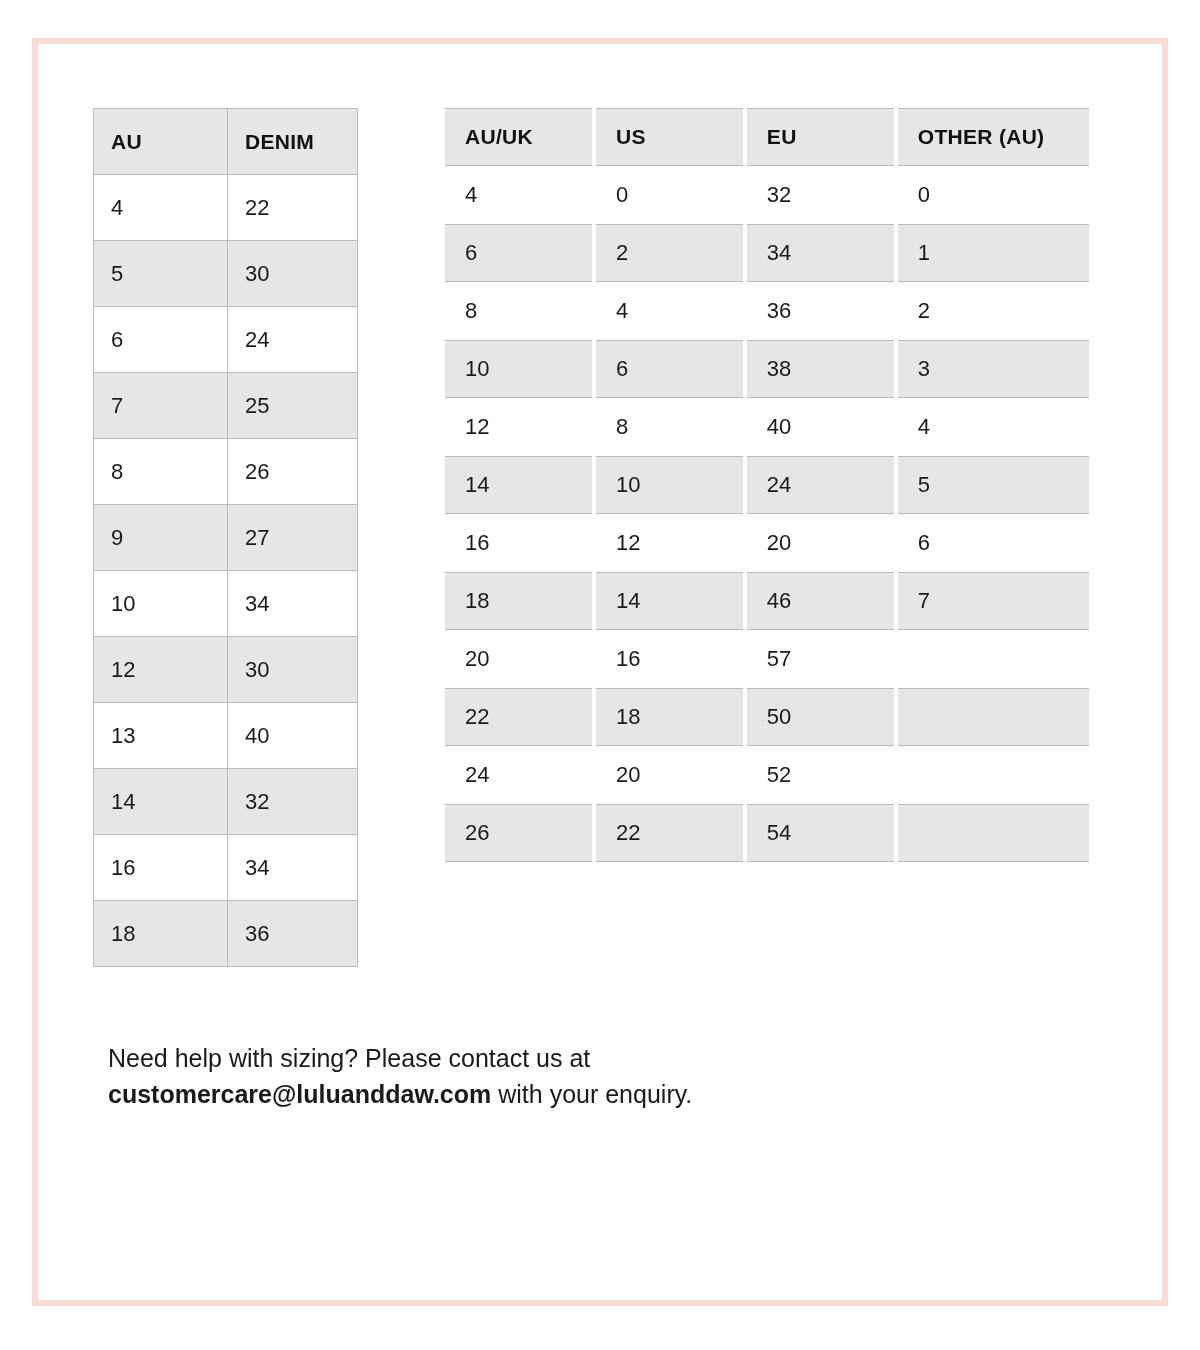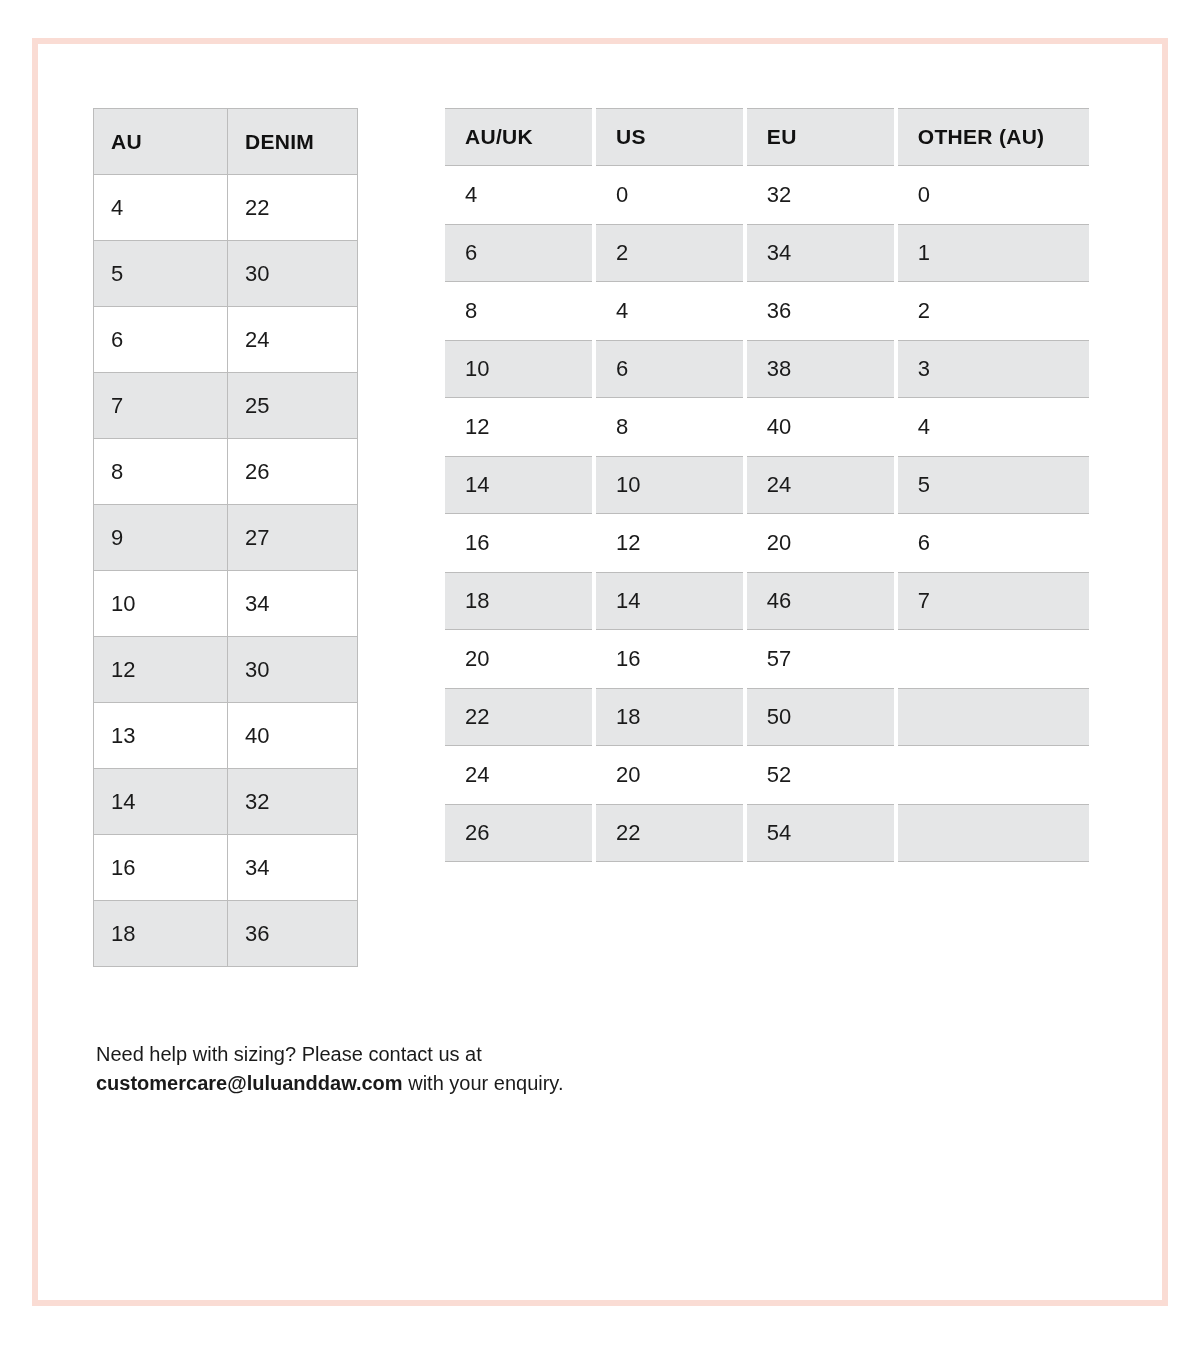--- a/index.html
+++ b/index.html
@@ -107,24 +107,24 @@
   }
   #intl-table tbody tr:nth-child(even) td {
     background: #e5e6e7;
     border-top: 1px solid #bcbcbc;
     border-bottom: 1px solid #bcbcbc;
   }
 
   
   #footer-note {
     position: absolute;
-    left: 96px;
+    left: 108px;
     top: 1040px;
     width: 900px;
-    font-size: 20px;
+    font-size: 25px;
     line-height: 1.45;
     color: #1a1a1a;
     font-weight: 400;
   }
   #footer-note .email {
     font-weight: 700;
   }
 </style>
 </head>
 <body>

